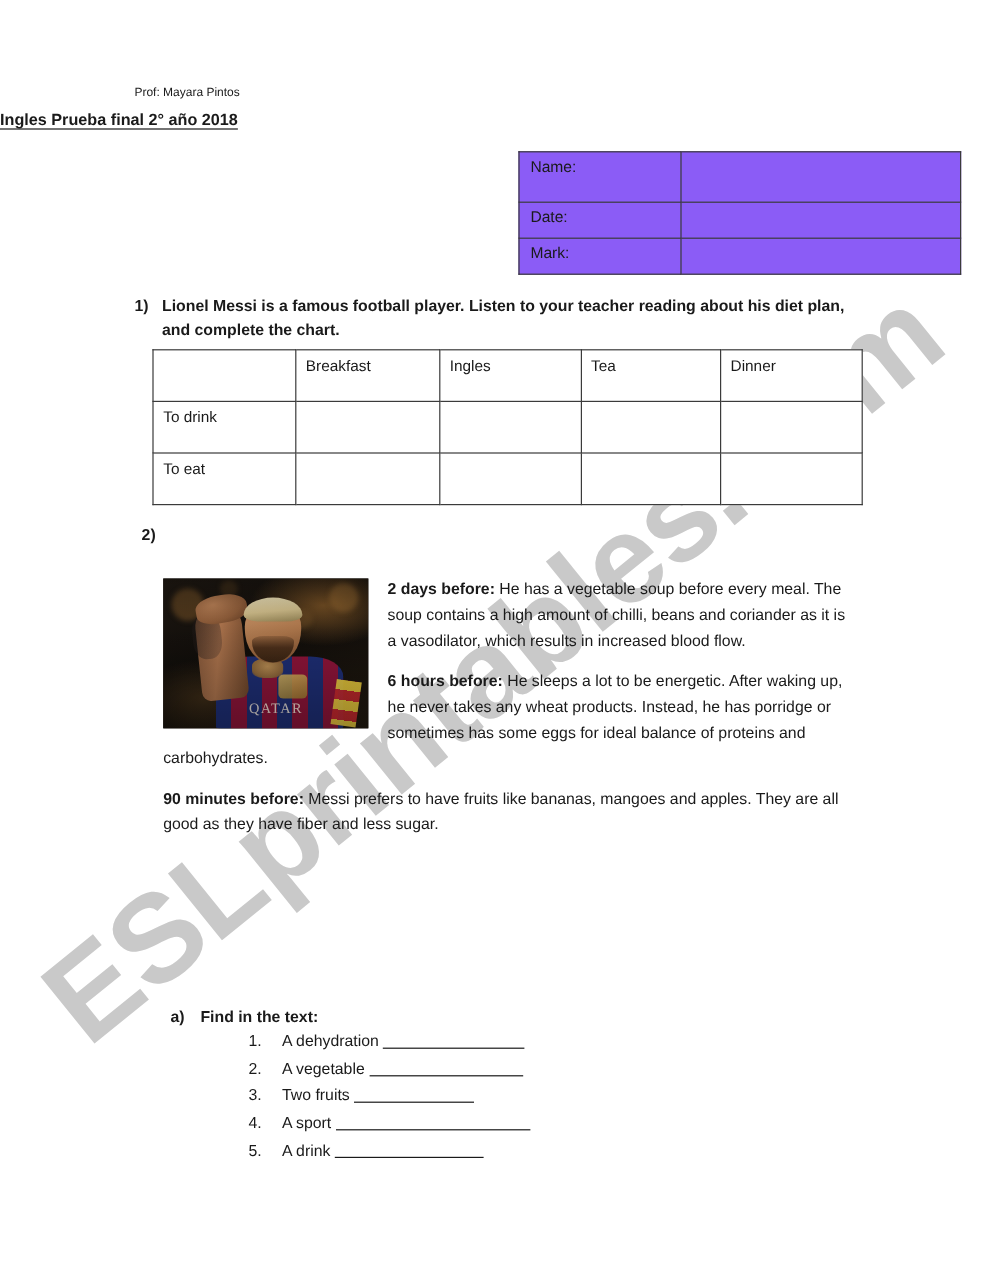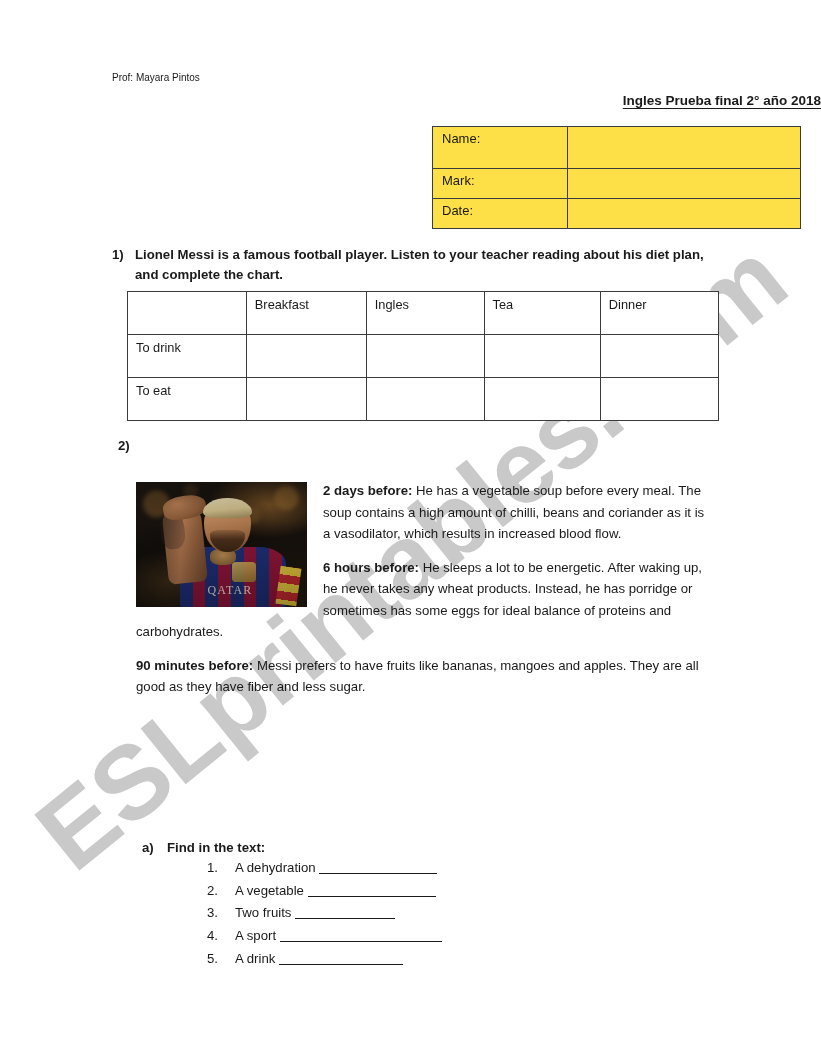--- a/index.html
+++ b/index.html
@@ -41,40 +41,39 @@
     top: 47px;
     font-size: 10px;
     z-index: 10;
     margin-top: 25px;
   }
   .doc-title {
     position: absolute;
     left: 0;
     right: 0;
     top: 91px;
-    text-align: right;
-    padding-left: 14px;
+    text-align: left;
     z-index: 10;
   }
   .doc-title span {
     font-size: 13.5px;
     font-weight: bold;
     text-decoration: underline;
     text-underline-offset: 3px;
   }
 
   
   .info-table {
     position: absolute;
     left: 432px;
     top: 126px;
     width: 369px;
     border-collapse: collapse;
     z-index: 10;
-    background: #fde047;
+    background: #8b5cf6;
   }
   .info-table td {
     border: 1px solid #3b3b3b;
     font-size: 13px;
     padding: 4px 0 4px 9px;
     vertical-align: top;
   }
   .info-table td.label { width: 125px; }
   .info-table tr.tall td { height: 33px; }
   .info-table tr.short td { height: 21px; }
@@ -324,25 +323,25 @@
     <span>Ingles Prueba final 2° año 2018</span>
   </div>
 
   <table class="info-table">
     <tbody>
       <tr class="tall">
         <td class="label">Name:</td>
         <td></td>
       </tr>
       <tr class="short">
+        <td class="label">Date:</td>
+        <td></td>
+      </tr>
+      <tr class="short">
         <td class="label">Mark:</td>
-        <td></td>
-      </tr>
-      <tr class="short">
-        <td class="label">Date:</td>
         <td></td>
       </tr>
     </tbody>
   </table>
 
   <div class="ex1">
     <span class="marker">1)</span>
     <span>Lionel Messi is a famous football player. Listen to your teacher reading about his diet plan, and complete the chart.</span>
   </div>
 

